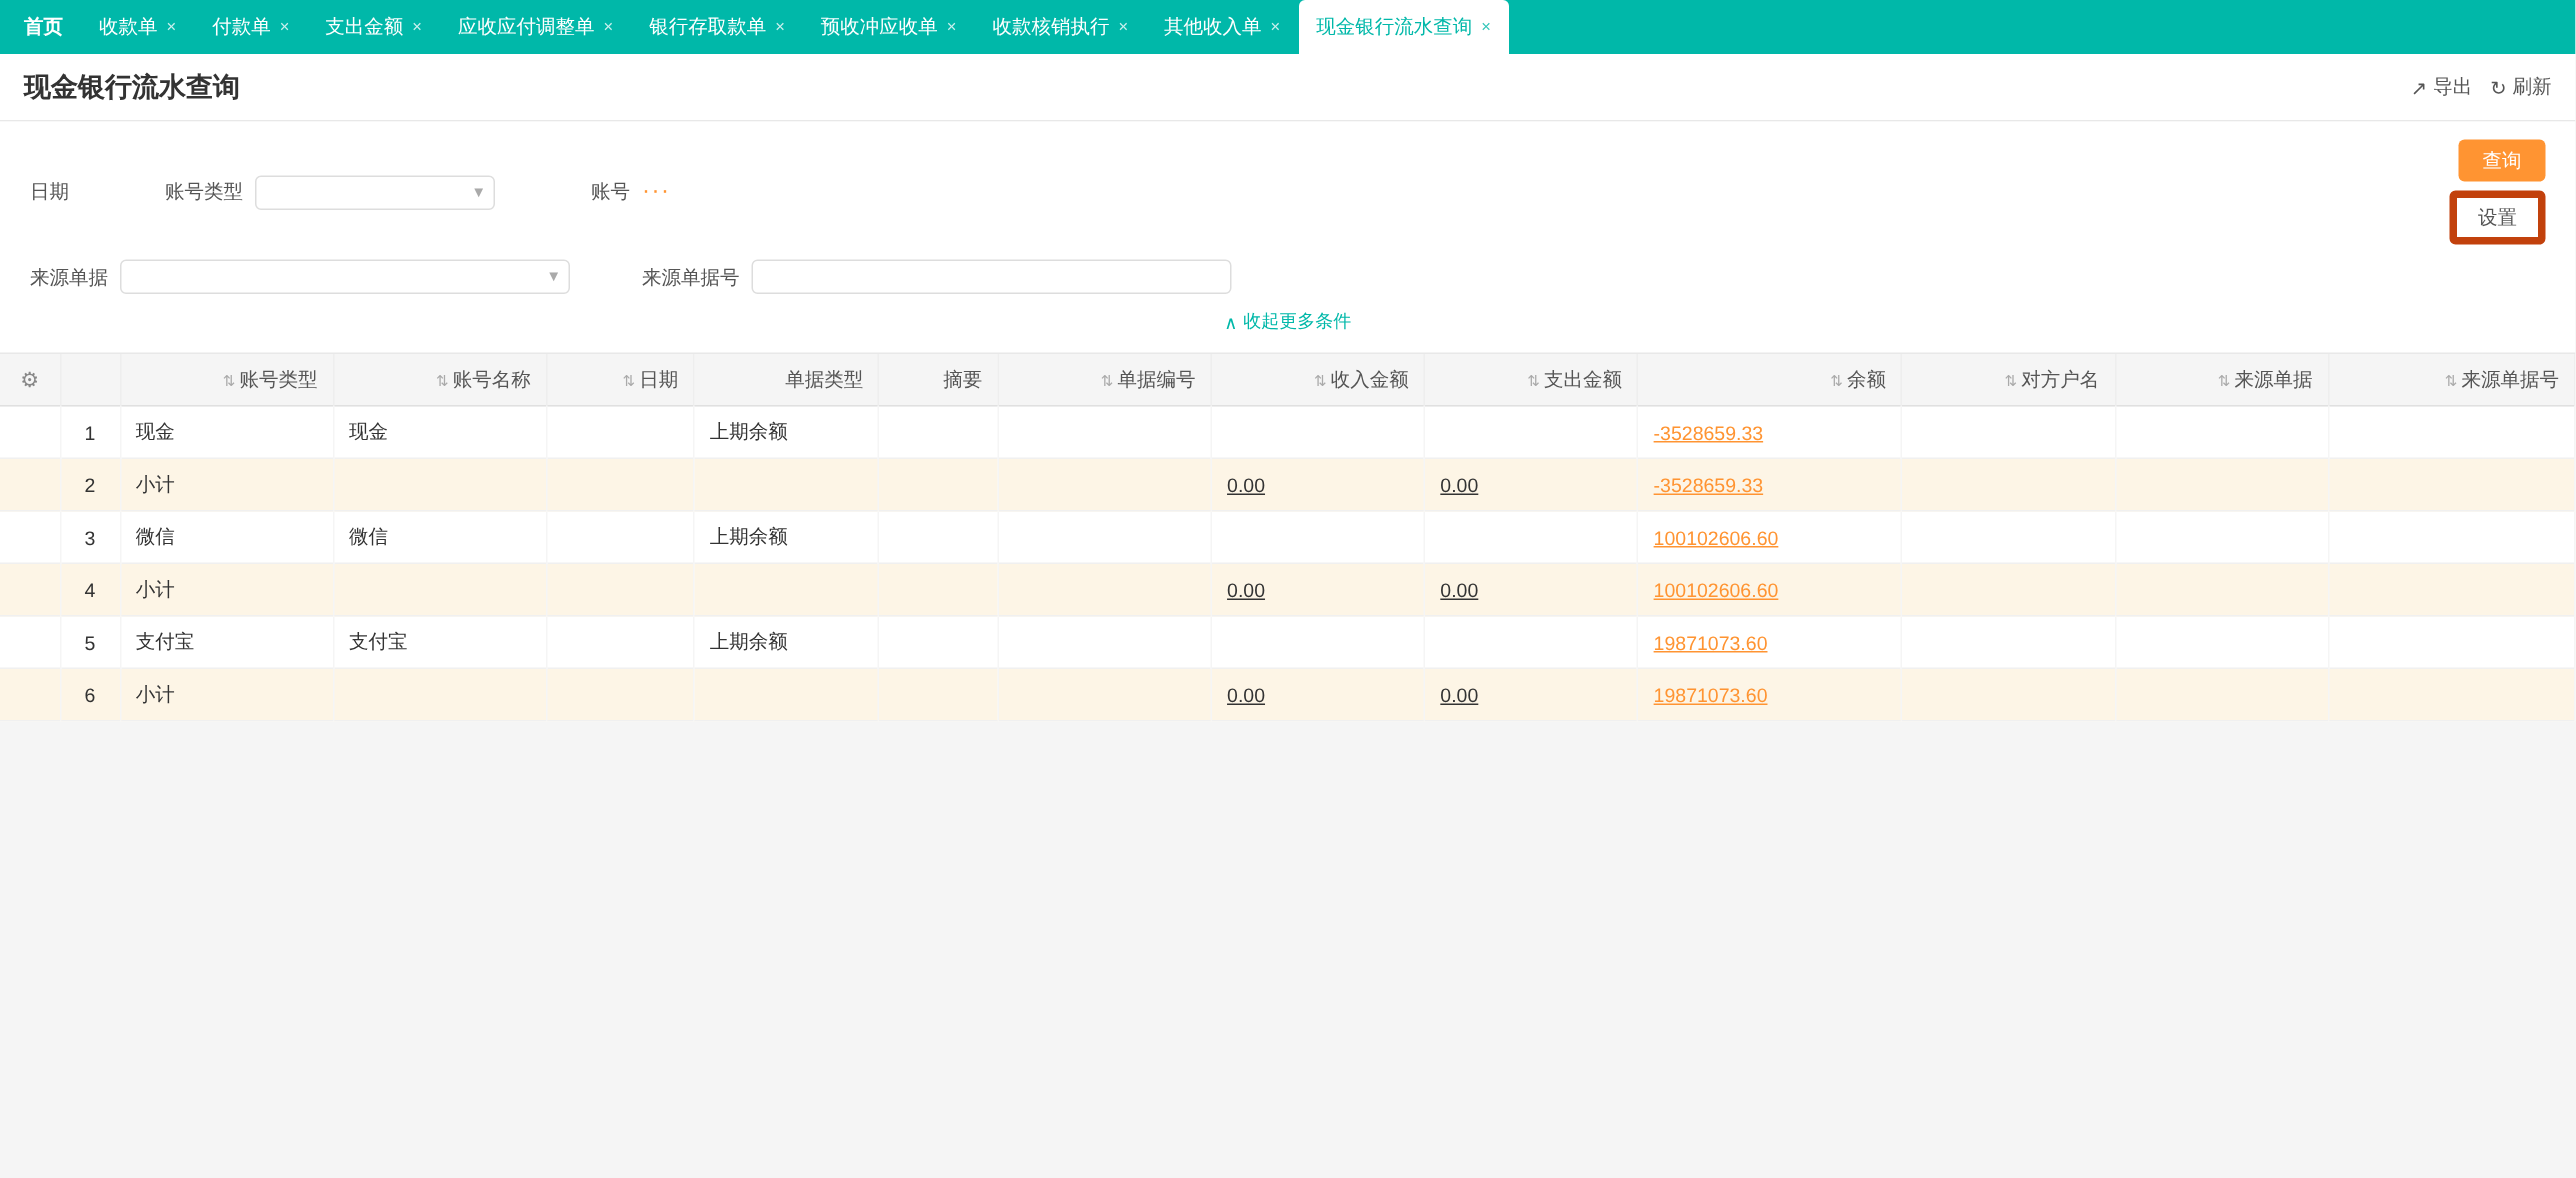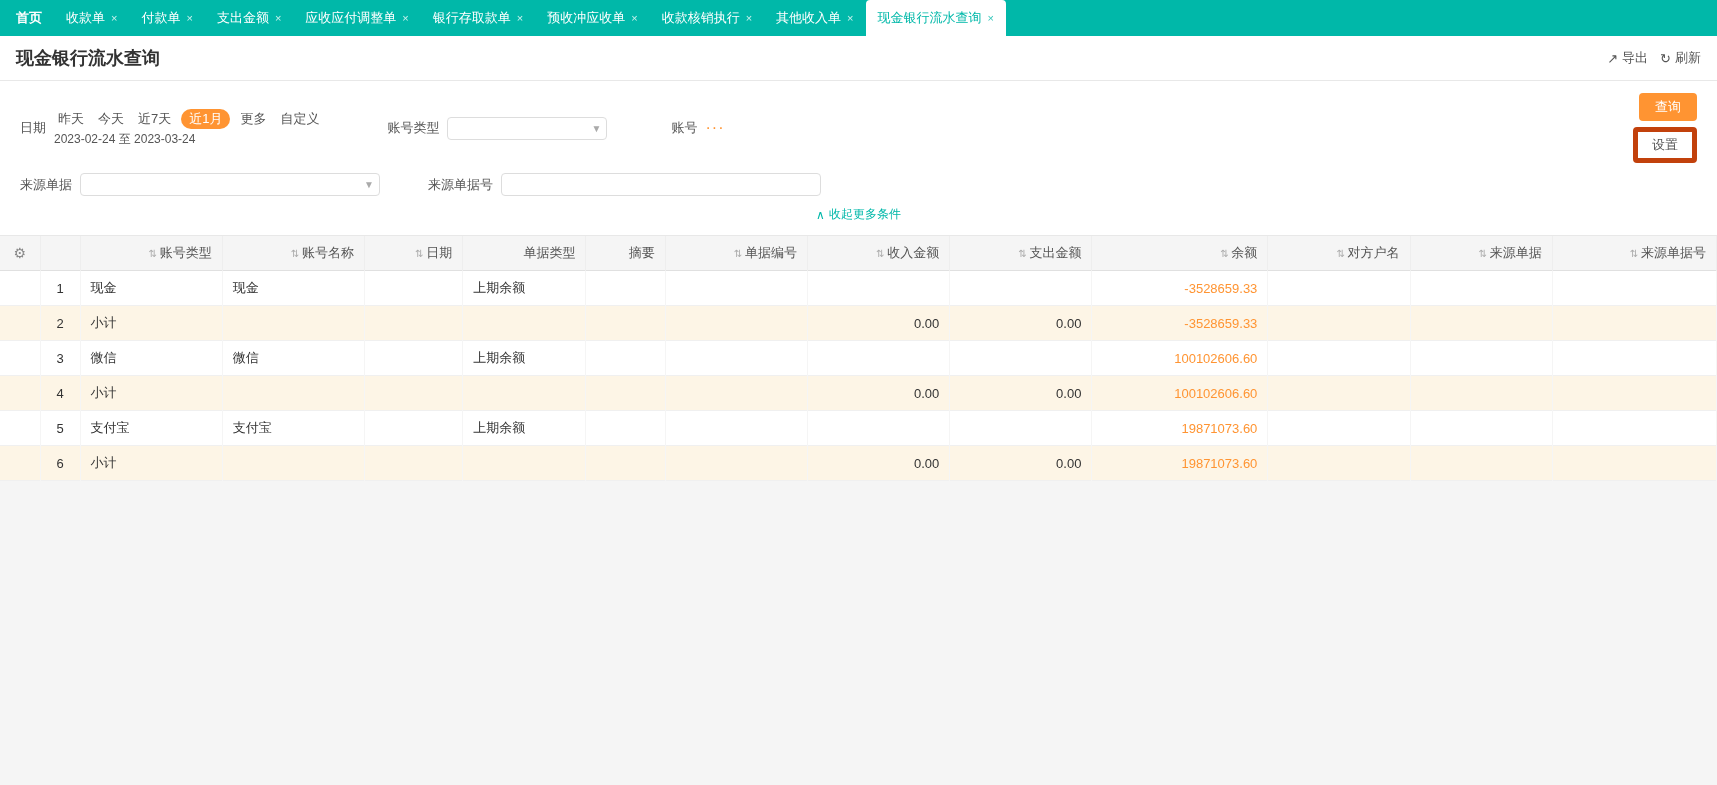--- a/index.html
+++ b/index.html
@@ -208,21 +208,22 @@
     tbody tr.subtotal {
       background: #fdf5e6;
     }
     tbody td {
       padding: 8px 10px;
       color: #333;
       border-right: 1px solid #f5f5f5;
       white-space: nowrap;
     }
     tbody td.number {
-      text-align: right;
+      text-align: left;
+      text-decoration: underline;
     }
     tbody td.orange {
       color: #ff9432;
     }
     .settings-icon {
       color: #888;
       font-size: 14px;
       cursor: pointer;
     }
     .col-num {
@@ -287,31 +288,20 @@
       <span>刷新</span>
     </div>
   </div>
 </div>
 
 <div class="filter-area">
   <div class="filter-row">
 
     <div class="filter-item">
       <span class="filter-label">日期</span>
-      <div style="display:flex; flex-direction:column;">
-        <div class="date-options">
-          <span class="date-btn">昨天</span>
-          <span class="date-btn">今天</span>
-          <span class="date-btn">近7天</span>
-          <span class="date-btn active">近1月</span>
-          <span class="date-btn">更多</span>
-          <span class="date-btn">自定义</span>
-        </div>
-        <span class="date-range">2023-02-24 至 2023-03-24</span>
-      </div>
     </div>
 
     <div class="filter-item" style="margin-left: 40px;">
       <span class="filter-label">账号类型</span>
       <div class="select-wrapper">
         <select class="filter-select">
           <option value=""></option>
         </select>
         <span class="chevron">▼</span>
       </div>

